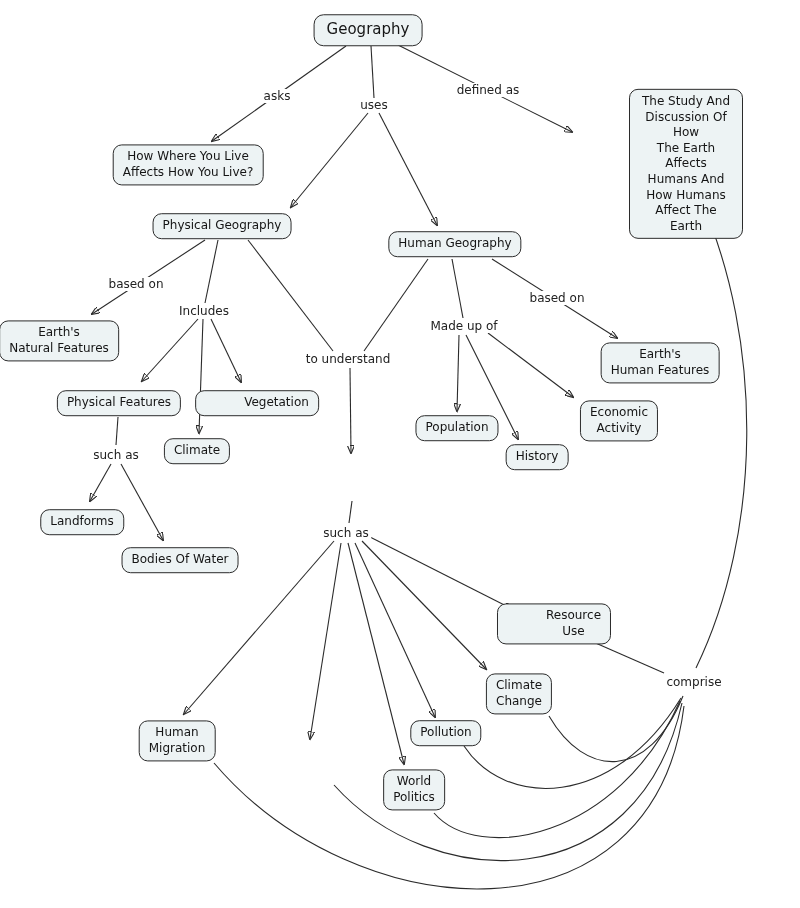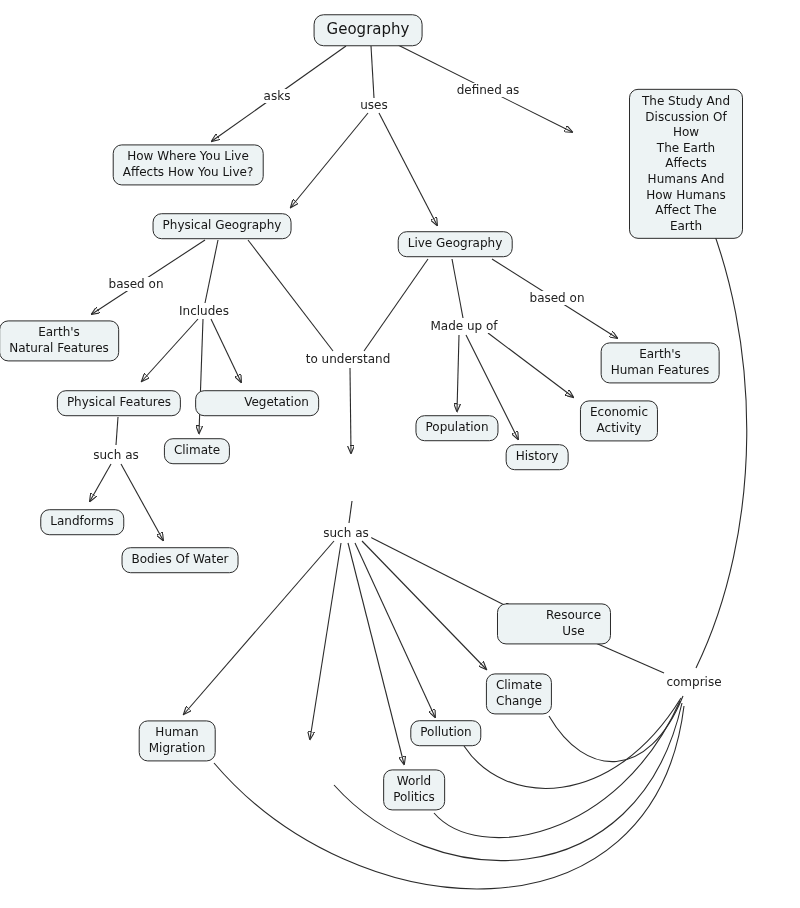--- a/index.html
+++ b/index.html
@@ -92,21 +92,21 @@
     <path d="M696,656 C762,520 764,330 700,186" marker-end="url(#arrow)"></path>
   </svg>
 
   <div class="node big" style="left:368px;top:18px;">Geography</div>
   <div class="node" style="left:177px;top:153px;margin-left:11px;">How Where You Live
 Affects How You Live?</div>
   <div class="node" style="left:222px;top:214px;">Physical Geography</div>
   <div class="node" style="left:686px;top:152px;">The Study And Discussion Of How
 The Earth Affects Humans And
 How Humans Affect The Earth</div>
-  <div class="node" style="left:455px;top:232px;">Live Geography</div>
+  <div class="node" style="left:455px;top:232px;">Human Geography</div>
   <div class="node" style="left:59px;top:329px;">Earth's
 Natural Features</div>
   <div class="node" style="left:660px;top:351px;">Earth's
 Human Features</div>
   <div class="node" style="left:119px;top:391px;">Physical Features</div>
   <div class="node" style="left:257px;top:391px;padding-left:48px;">Vegetation</div>
   <div class="node" style="left:197px;top:439px;">Climate</div>
   <div class="node" style="left:619px;top:409px;">Economic
 Activity</div>
   <div class="node" style="left:457px;top:416px;">Population</div>

